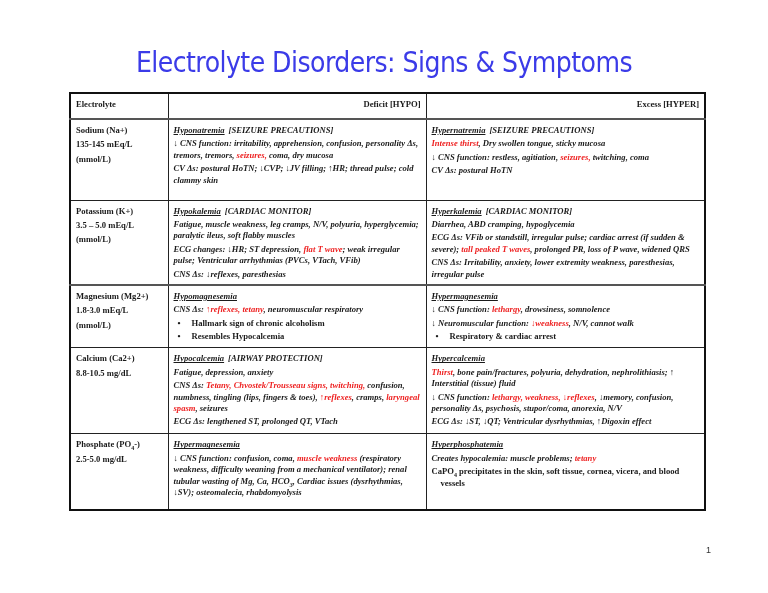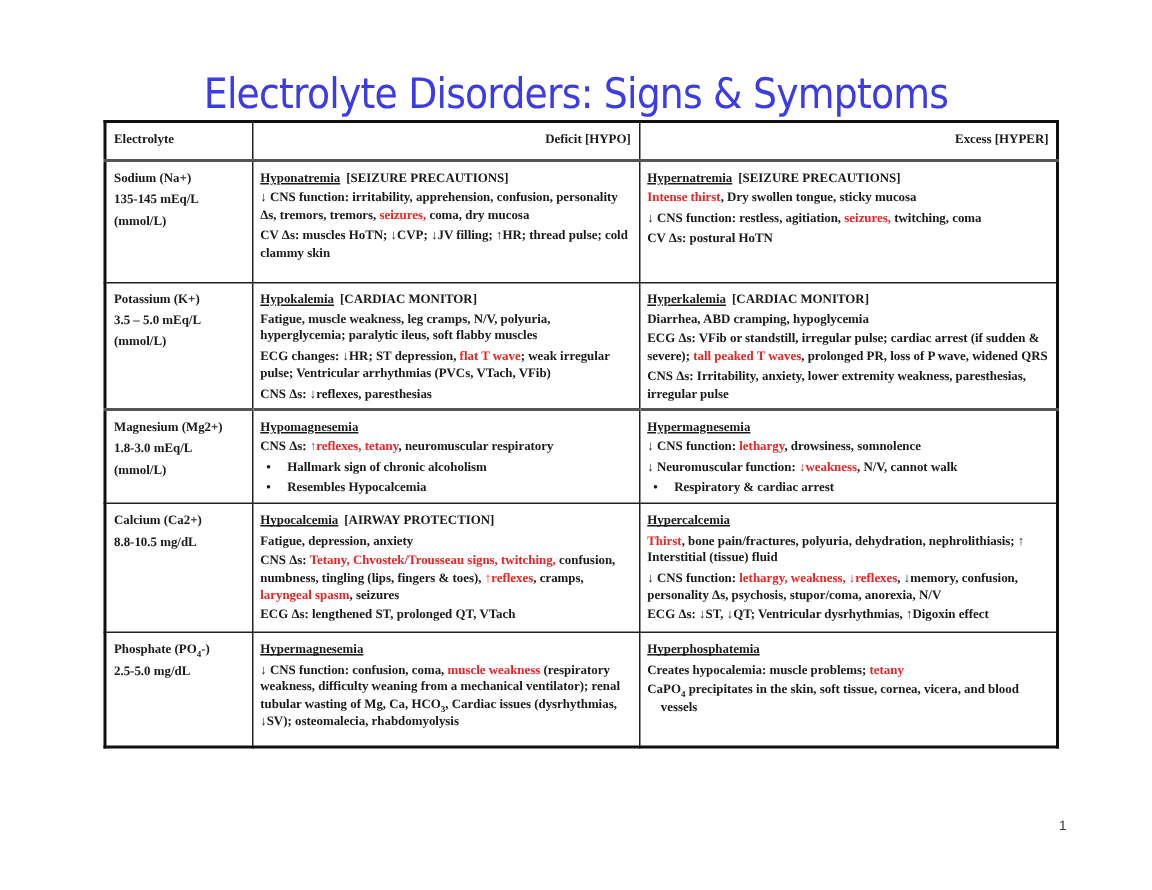--- a/index.html
+++ b/index.html
@@ -1,29 +1,29 @@
 <!DOCTYPE html>
 <html><head>
 <meta charset="utf-8">
 <style>
   html, body { margin:0; padding:0; background:#ffffff; }
   body { width:768px; height:593px; position:relative; overflow:hidden; font-family:"Liberation Serif", serif; }
   .title { position:absolute; left:0; top:46px; width:768px; text-align:center; font-family:"DejaVu Sans", sans-serif; font-size:28px; color:#3b3be8; letter-spacing:-0.6px; font-weight:normal; transform:scaleX(0.9); }
-  table.grid { position:absolute; left:69px; top:80px; width:635px; border-collapse:collapse; border:2px solid #111; table-layout:fixed; }
+  table.grid { position:absolute; left:69px; top:92px; width:635px; border-collapse:collapse; border:2px solid #111; table-layout:fixed; }
   table.grid td, table.grid th { border:1px solid #222; vertical-align:top; padding:3px 5px 4px 5px; font-size:8.6px; line-height:11.4px; font-weight:bold; color:#1a1a1a; }
   table.grid th { font-size:8.6px; height:15px; padding-top:5px; }
   th.c-el { text-align:left; }
   th.c-hypo, th.c-hyper { text-align:right; }
   tr.r-header { border-bottom:2px solid #555; }
   tr.sep-thick td { border-bottom:2px solid #555; }
   .el-name { display:block; margin-top:2px; }
   .el-range, .el-unit { display:block; margin-top:3px; }
   .hd { text-decoration:underline; }
   .hd-tag { margin-left:4px; }
-  .line { display:block; margin-top:2px; }
+  .line { display:block; margin-top:2px;font-style:italic; }
   .line:first-child { margin-top:2px; }
   .red { color:#ee2222;margin-top:20px; }
   .bullet { display:block; margin-top:2px; padding-left:4px; }
   .bullet .dot { display:inline-block; width:14px; }
   .hang { display:block; padding-left:9px; text-indent:-9px; margin-top:2px; }
   sub { font-size:6px; line-height:0; }
   .pagenum { position:absolute; left:706px; top:545px; font-family:"Liberation Sans", sans-serif; font-size:9px; color:#333; }
 </style>
 </head>
 <body>
@@ -45,21 +45,21 @@
 
   <tr style="height:81px">
     <td>
       <span class="el-name">Sodium (Na+)</span>
       <span class="el-range">135-145 mEq/L</span>
       <span class="el-unit">(mmol/L)</span>
     </td>
     <td>
       <span class="line"><span class="hd">Hyponatremia</span><span class="hd-tag">[SEIZURE PRECAUTIONS]</span></span>
       <span class="line"><span>↓ CNS function: irritability, apprehension, confusion, personality Δs, tremors, tremors, </span><span class="red">seizures,</span><span> coma, dry mucosa</span></span>
-      <span class="line">CV Δs: muscles HoTN; ↓CVP; ↓JV filling; ↑HR; thread pulse; cold clammy skin</span>
+      <span class="line">CV Δs: postural HoTN; ↓CVP; ↓JV filling; ↑HR; thread pulse; cold clammy skin</span>
     </td>
     <td>
       <span class="line"><span class="hd">Hypernatremia</span><span class="hd-tag">[SEIZURE PRECAUTIONS]</span></span>
       <span class="line"><span class="red">Intense thirst</span><span>, Dry swollen tongue, sticky mucosa</span></span>
       <span class="line"><span>↓ CNS function: restless, agitiation, </span><span class="red">seizures,</span><span> twitching, coma</span></span>
       <span class="line">CV Δs: postural HoTN</span>
     </td>
   </tr>
 
   <tr class="sep-thick" style="height:84px">

